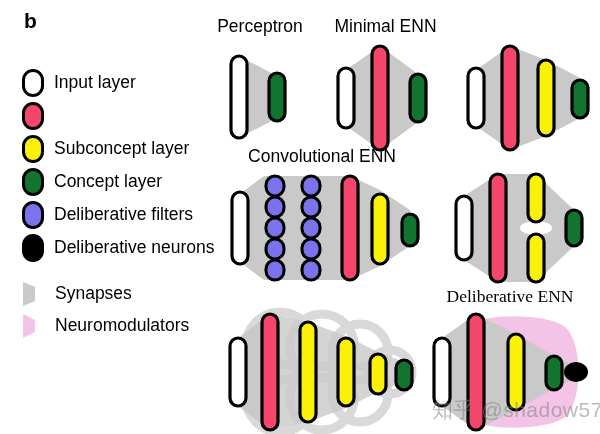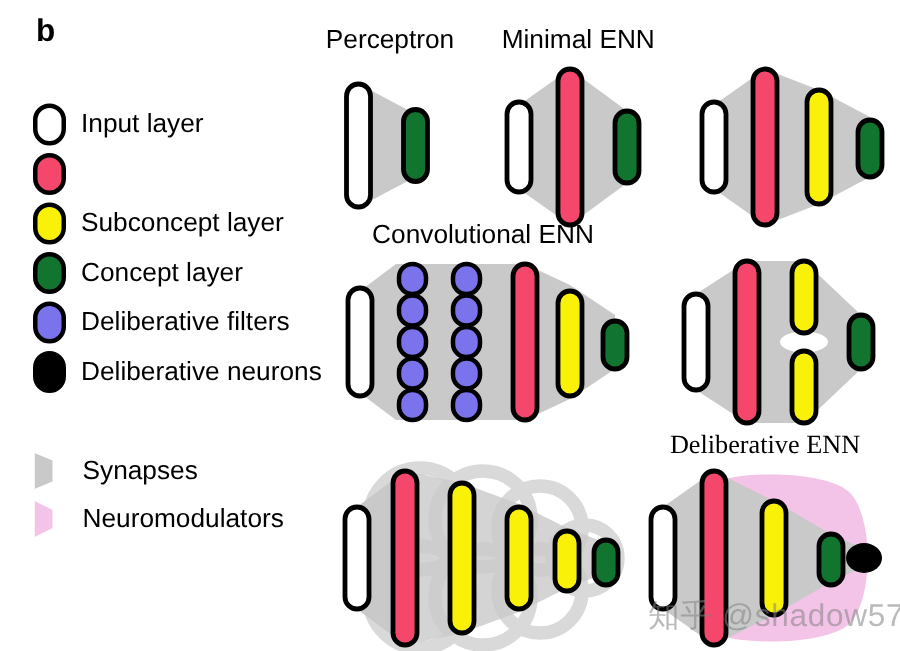--- a/index.html
+++ b/index.html
@@ -19,21 +19,21 @@
     font-size:21px;font-weight:bold;letter-spacing:0;
     line-height:1;
   }
 
   
   .legend{position:absolute;left:22px;top:66px;width:215px;}
   .legend-row{
     display:flex;align-items:center;
     height:33px;
   }
-  .legend-row.gap{margin-top:34px;height:31px;}
+  .legend-row.gap{margin-top:14px;height:31px;}
   .sw{
     width:22px;height:28px;flex:0 0 22px;
     margin-right:10px;
     box-sizing:border-box;
   }
   .sw.neuron{
     border:3px solid #000;
     border-radius:11px;
   }
   .sw.wedge{

